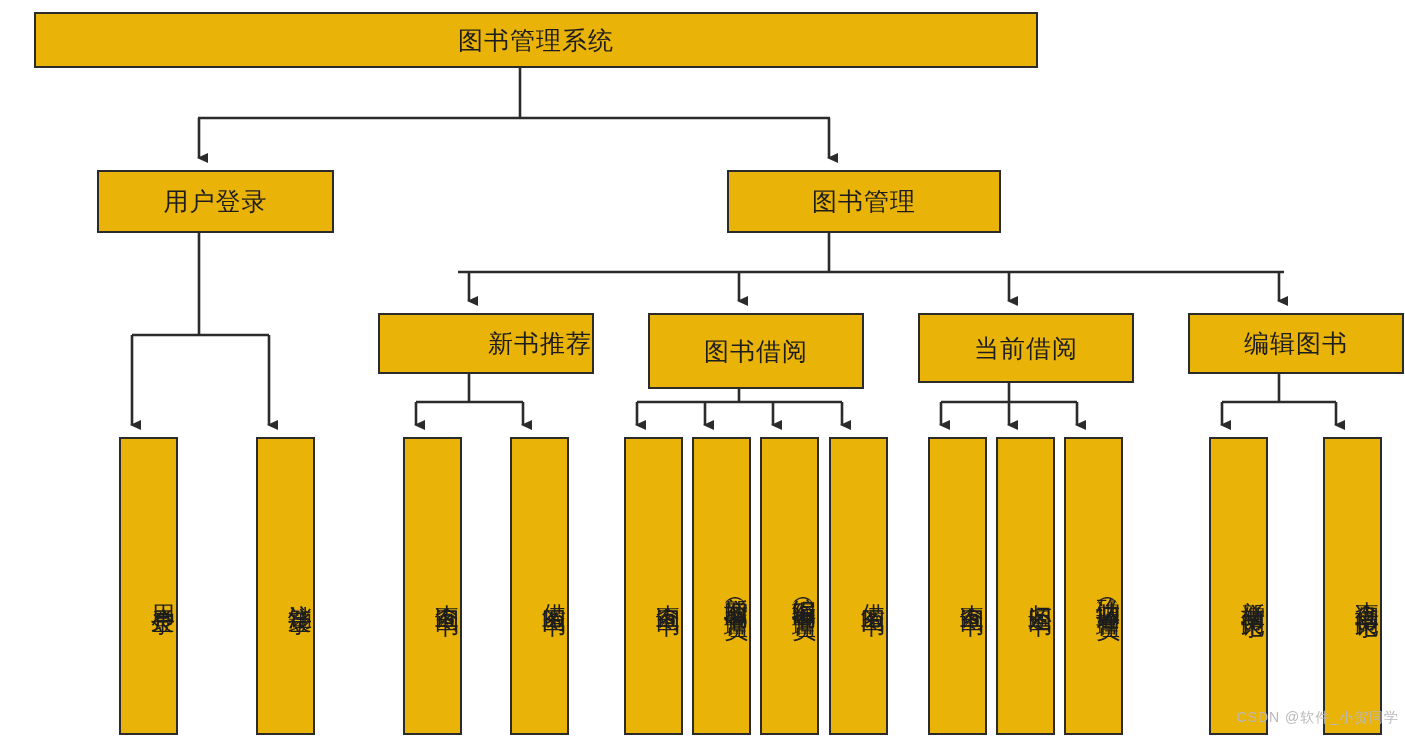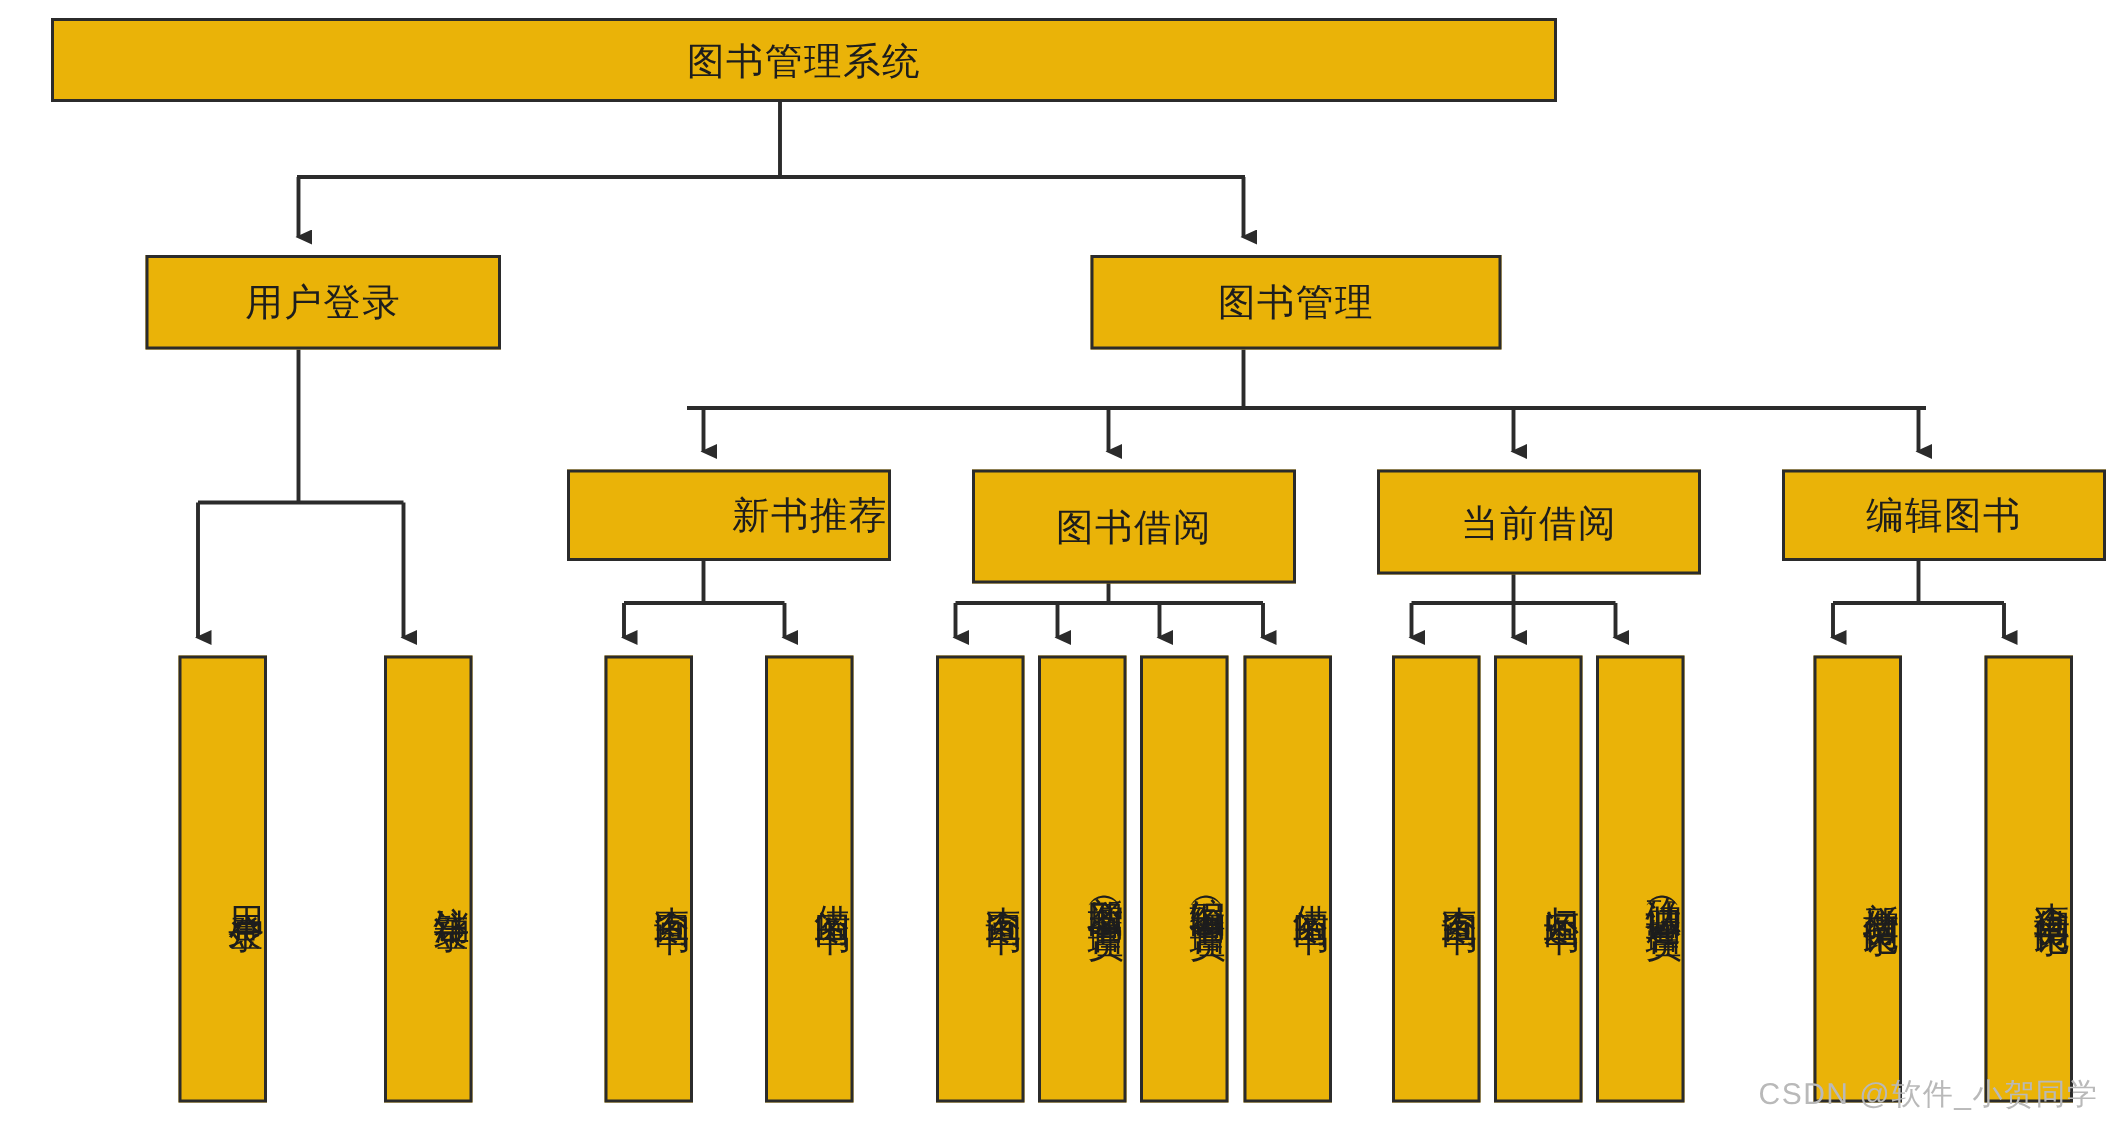--- a/index.html
+++ b/index.html
@@ -36,22 +36,22 @@
     white-space:nowrap;
   }
   .node.v .vtxt{
     writing-mode:vertical-rl;
     text-orientation:upright;
     display:block;
   }
   svg.links{position:absolute;left:0;top:0;width:1405px;height:747px;z-index:1;pointer-events:none;}
   .watermark{
     position:absolute;
-    right:6px;bottom:4px;
-    font-size:20px;
+    right:6px;bottom:20px;
+    font-size:14px;
     color:#b9b9b9;
     letter-spacing:1px;
     z-index:5;
     white-space:nowrap;
   }
 </style>
 </head>
 <body>
 
 <div id="diagram">

